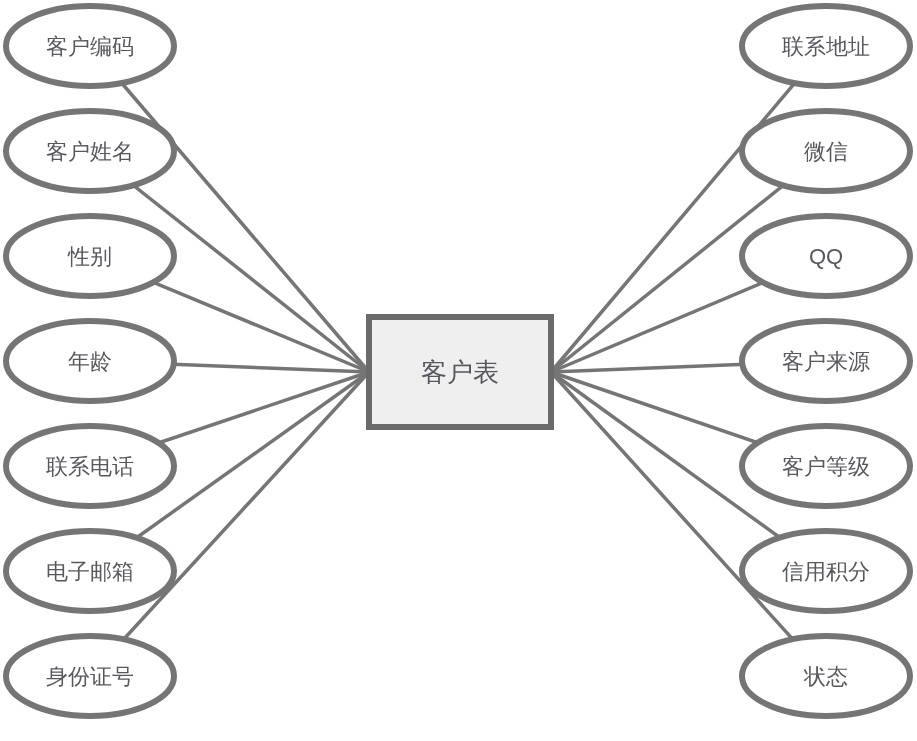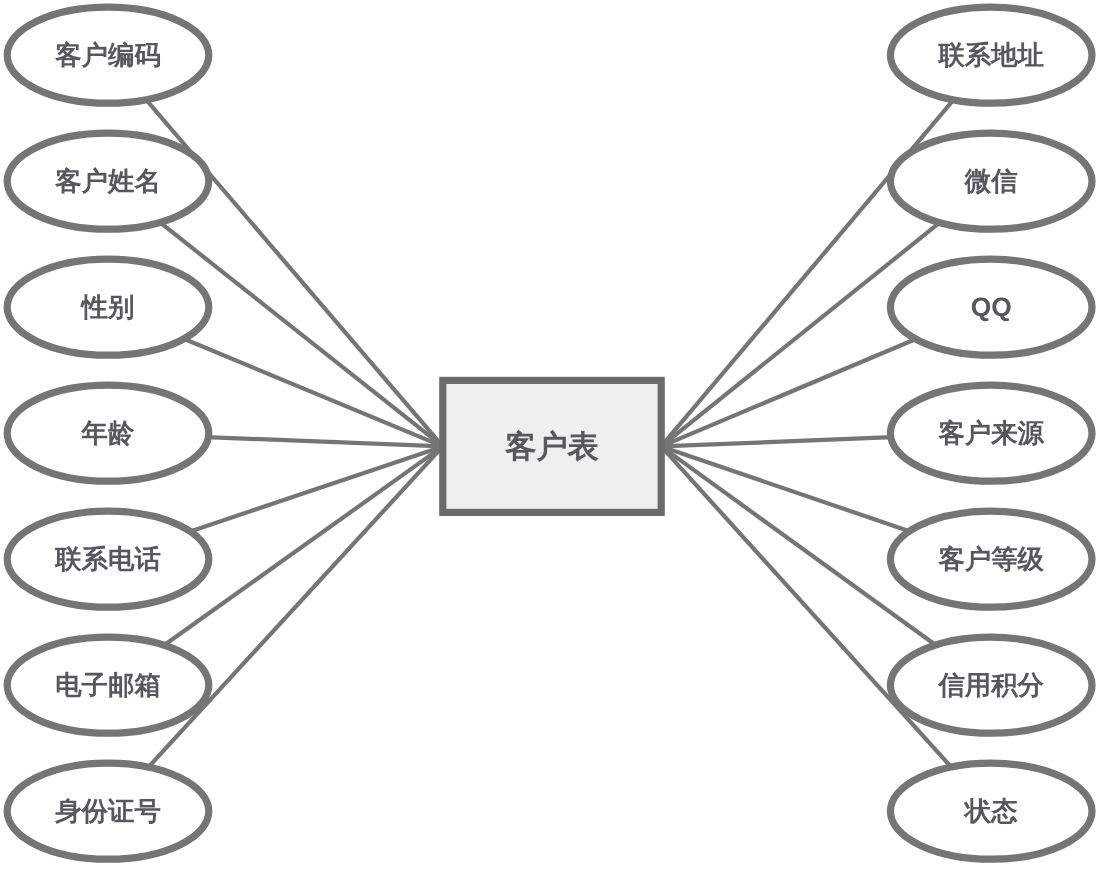--- a/index.html
+++ b/index.html
@@ -6,21 +6,20 @@
     margin: 0;
     padding: 0;
     background: var(--background, #ffffff);
   }
   .diagram-wrap {
     width: 917px;
     height: 741px;
     position: relative;
     overflow: hidden;
     font-family: "Liberation Sans", "DejaVu Sans", sans-serif;
-    font-weight: bold;
   }
   svg { display: block; }
   .connector {
     stroke: var(--line-color, #757575);
     stroke-width: 3.5;
     fill: none;
   }
   .attr-ellipse {
     fill: var(--ellipse-fill, #ffffff);
     stroke: var(--shape-stroke, #757575);

